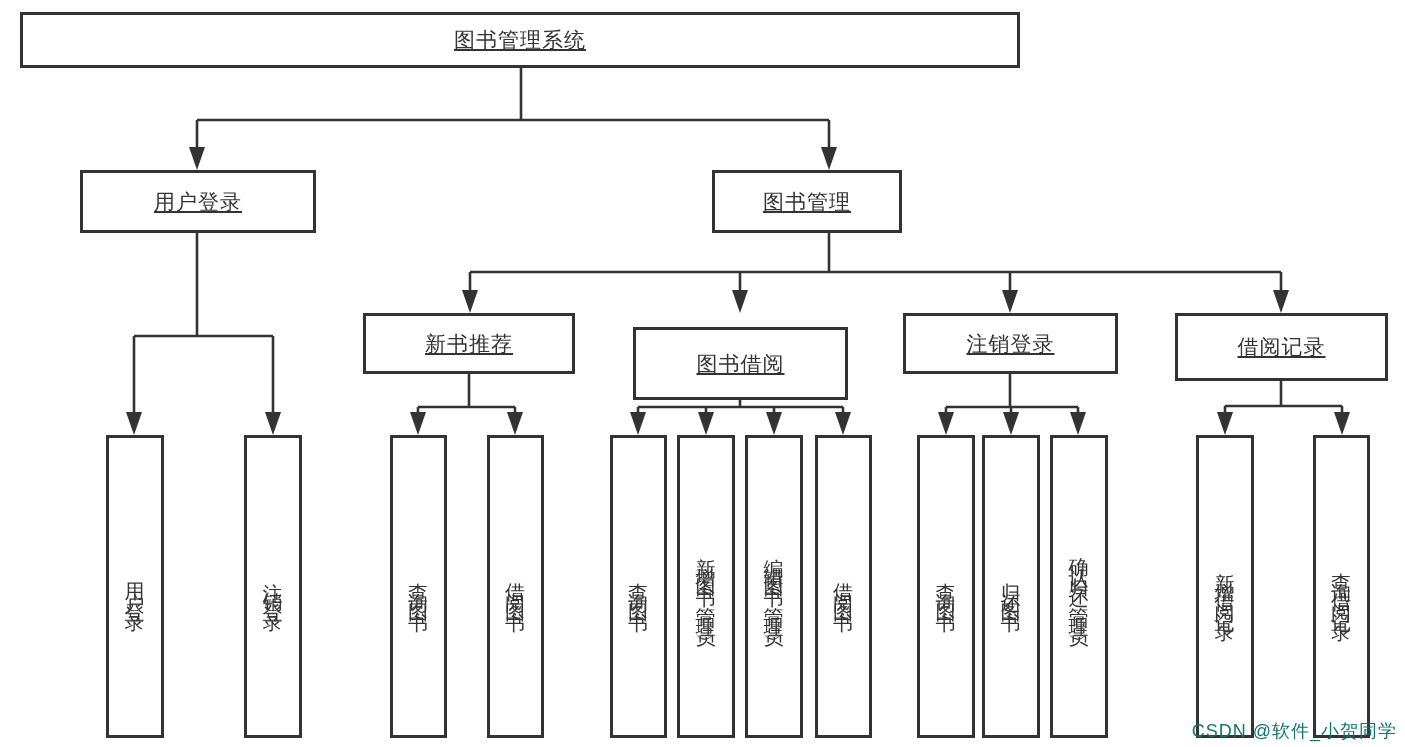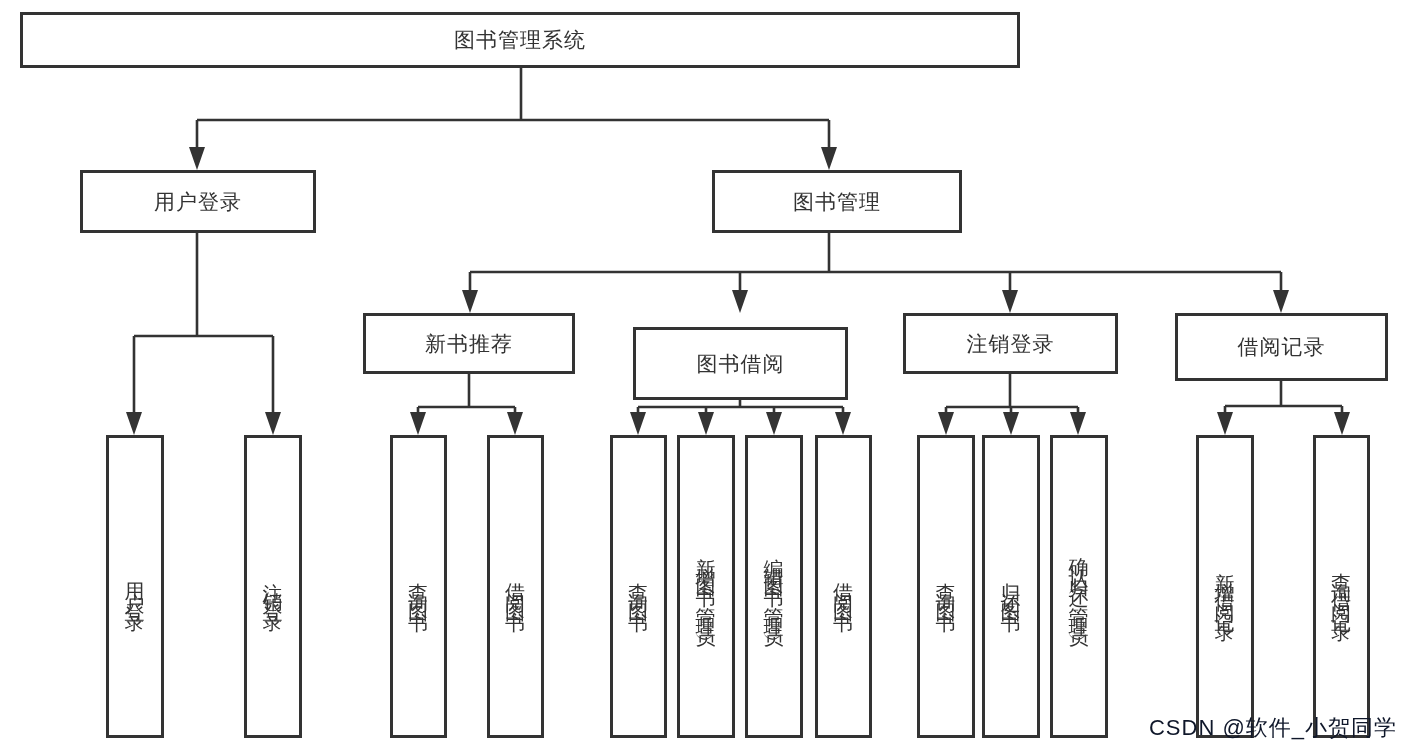--- a/index.html
+++ b/index.html
@@ -5,42 +5,43 @@
   html,body{margin:0;padding:0;background:#ffffff;}
   body{font-family:"Liberation Sans","DejaVu Sans",sans-serif;}
   #stage{position:relative;width:1405px;height:747px;background:#ffffff;overflow:hidden;}
   .box{
     position:absolute;
     background:#ffffff;
     border:3px solid #333333;
     display:flex;align-items:center;justify-content:center;
     color:#333333;font-size:21px;letter-spacing:1px;
     box-sizing:border-box;
+    text-decoration:underline;
   }
   .vbox{
     position:absolute;
     background:#ffffff;
     border:3px solid #333333;
     display:flex;align-items:center;justify-content:center;
     color:#333333;font-size:20px;
     box-sizing:border-box;
   }
   .vbox .vlabel{
     writing-mode:vertical-rl;
     text-orientation:mixed;
     letter-spacing:10px;
     line-height:1;
     white-space:nowrap;
   }
   #connectors{position:absolute;left:0;top:0;width:1405px;height:747px;}
   #watermark{
     position:absolute;
     right:8px;bottom:4px;
-    color:#0f172a;
-    font-size:22px;
+    color:#0f766e;
+    font-size:18px;
     letter-spacing:1px;
     z-index:5;
     white-space:nowrap;
   }
 </style>
 </head>
 <body>
 
 <div id="stage">
 
@@ -84,21 +85,21 @@
     </g>
   </svg>
 
   <div class="box" style="left:20px;top:12px;width:1000px;height:56px;">
     <span>图书管理系统</span>
   </div>
 
   <div class="box" style="left:80px;top:170px;width:236px;height:63px;">
     <span>用户登录</span>
   </div>
-  <div class="box" style="left:712px;top:170px;width:250px;height:63px;">
+  <div class="box" style="left:712px;top:170px;width:190px;height:63px;">
     <span>图书管理</span>
   </div>
 
   <div class="box" style="left:363px;top:313px;width:212px;height:61px;">
     <span>新书推荐</span>
   </div>
   <div class="box" style="left:633px;top:327px;width:215px;height:73px;">
     <span>图书借阅</span>
   </div>
   <div class="box" style="left:903px;top:313px;width:215px;height:61px;">

